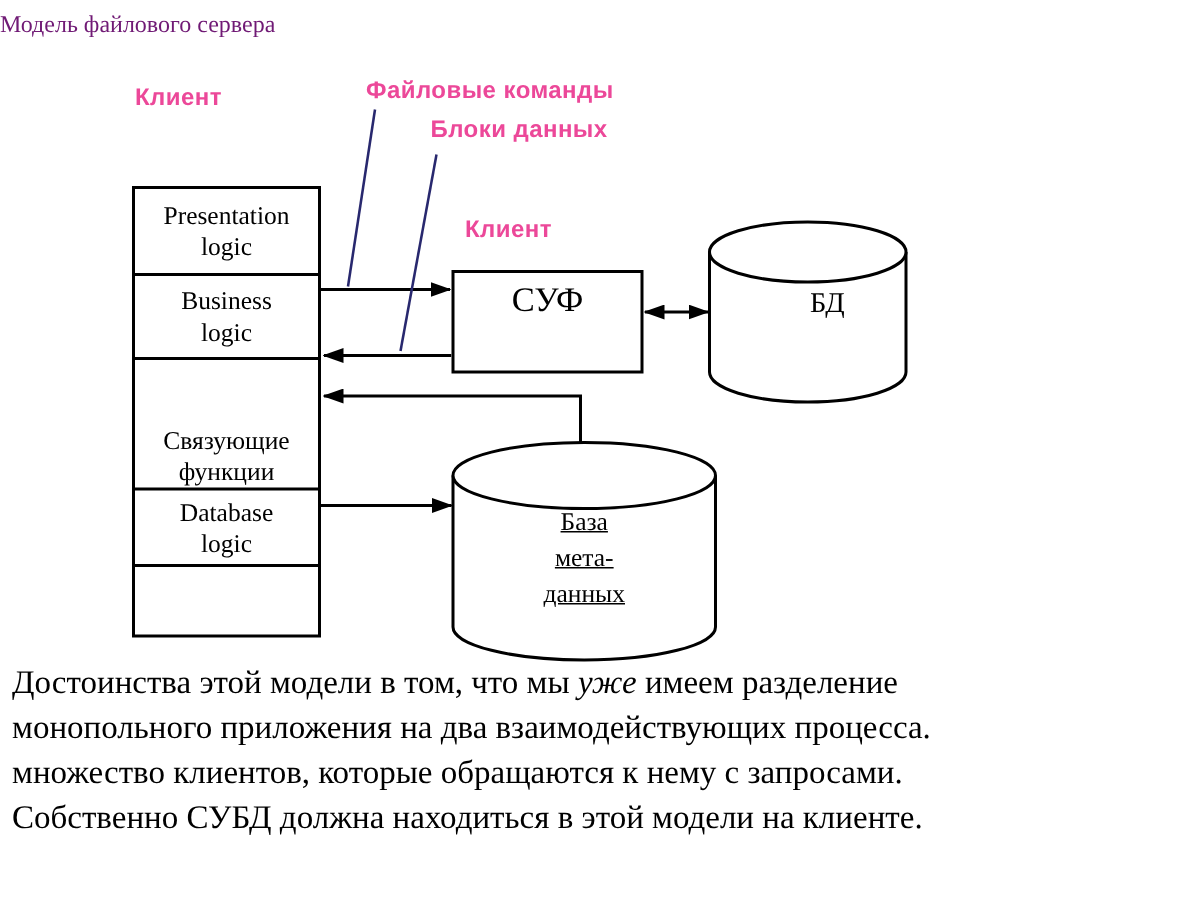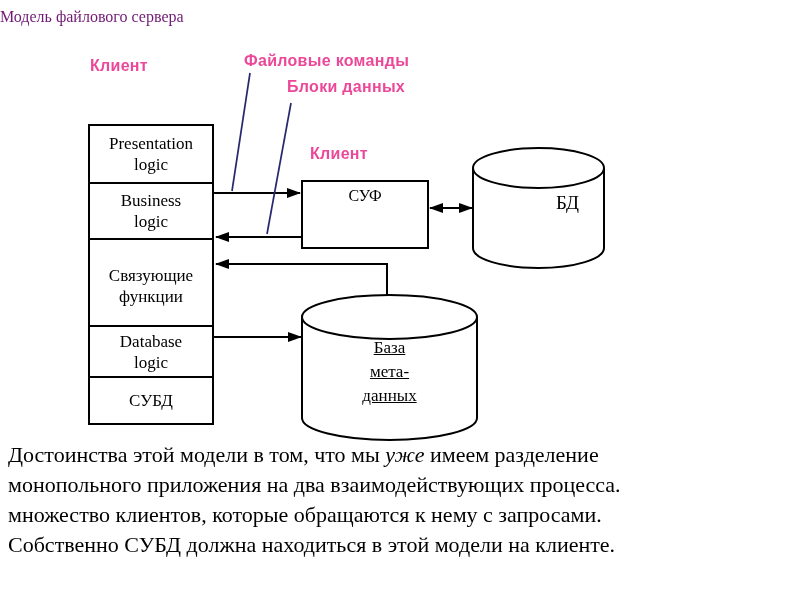--- a/index.html
+++ b/index.html
@@ -13,27 +13,27 @@
   .label-file-commands{left:244px;top:52px;}
   .label-data-blocks{left:287px;top:78px;}
   .server-label{left:310px;top:145px;}
   .client-box{left:88px;top:92px;width:126px;height:301px;border:2px solid #000;
               box-sizing:border-box;display:flex;flex-direction:column;background:#fff;margin-top:32px;}
   .crow{border-bottom:2px solid #000;box-sizing:border-box;display:flex;
         align-items:center;justify-content:center;text-align:center;
         font-size:17px;line-height:21px;white-space:pre-line;}
   .crow:nth-child(1){height:58px;}
   .crow:nth-child(2){height:56px;}
-  .crow:nth-child(3){height:87px;align-items:center;padding-top:7px;}
+  .crow:nth-child(3){height:87px;align-items:flex-end;padding-top:7px;}
   .crow:nth-child(4){height:51px;}
   .crow:nth-child(5){flex:1;border-bottom:none;}
   .suf-box{left:301px;top:180px;width:128px;height:69px;border:2px solid #000;
-           box-sizing:border-box;background:#fff;text-align:center;font-size:16px;
+           box-sizing:border-box;background:#fff;text-align:center;font-size:23px;
            padding-top:5px;}
-  .db-label{left:473px;top:192px;width:157px;text-align:center;font-size:19px;margin-left:16px;}
+  .db-label{left:473px;top:192px;width:157px;text-align:center;font-size:19px;}
   .meta-label{left:302px;top:336px;width:175px;text-align:center;font-size:17px;
               line-height:24px;white-space:pre-line;text-decoration:underline;}
   .paragraph{left:8px;top:440px;width:786px;font-size:22px;line-height:30px;color:#000;}
   .paragraph em{}
   svg{position:absolute;left:0;top:0;}
 </style>
 </head>
 <body>
 
 <div class="slide">
@@ -82,23 +82,20 @@
 logic</span>
     </div>
     <div class="crow">
       <span>Связующие
 функции</span>
     </div>
     <div class="crow">
       <span>Database
 logic</span>
     </div>
-    <div class="crow">
-      <span>СУБД</span>
-    </div>
   </div>
 
   <div class="abs suf-box">
     <span>СУФ</span>
   </div>
 
   <div class="abs db-label">БД</div>
   <div class="abs meta-label">База
 мета-
 данных</div>

